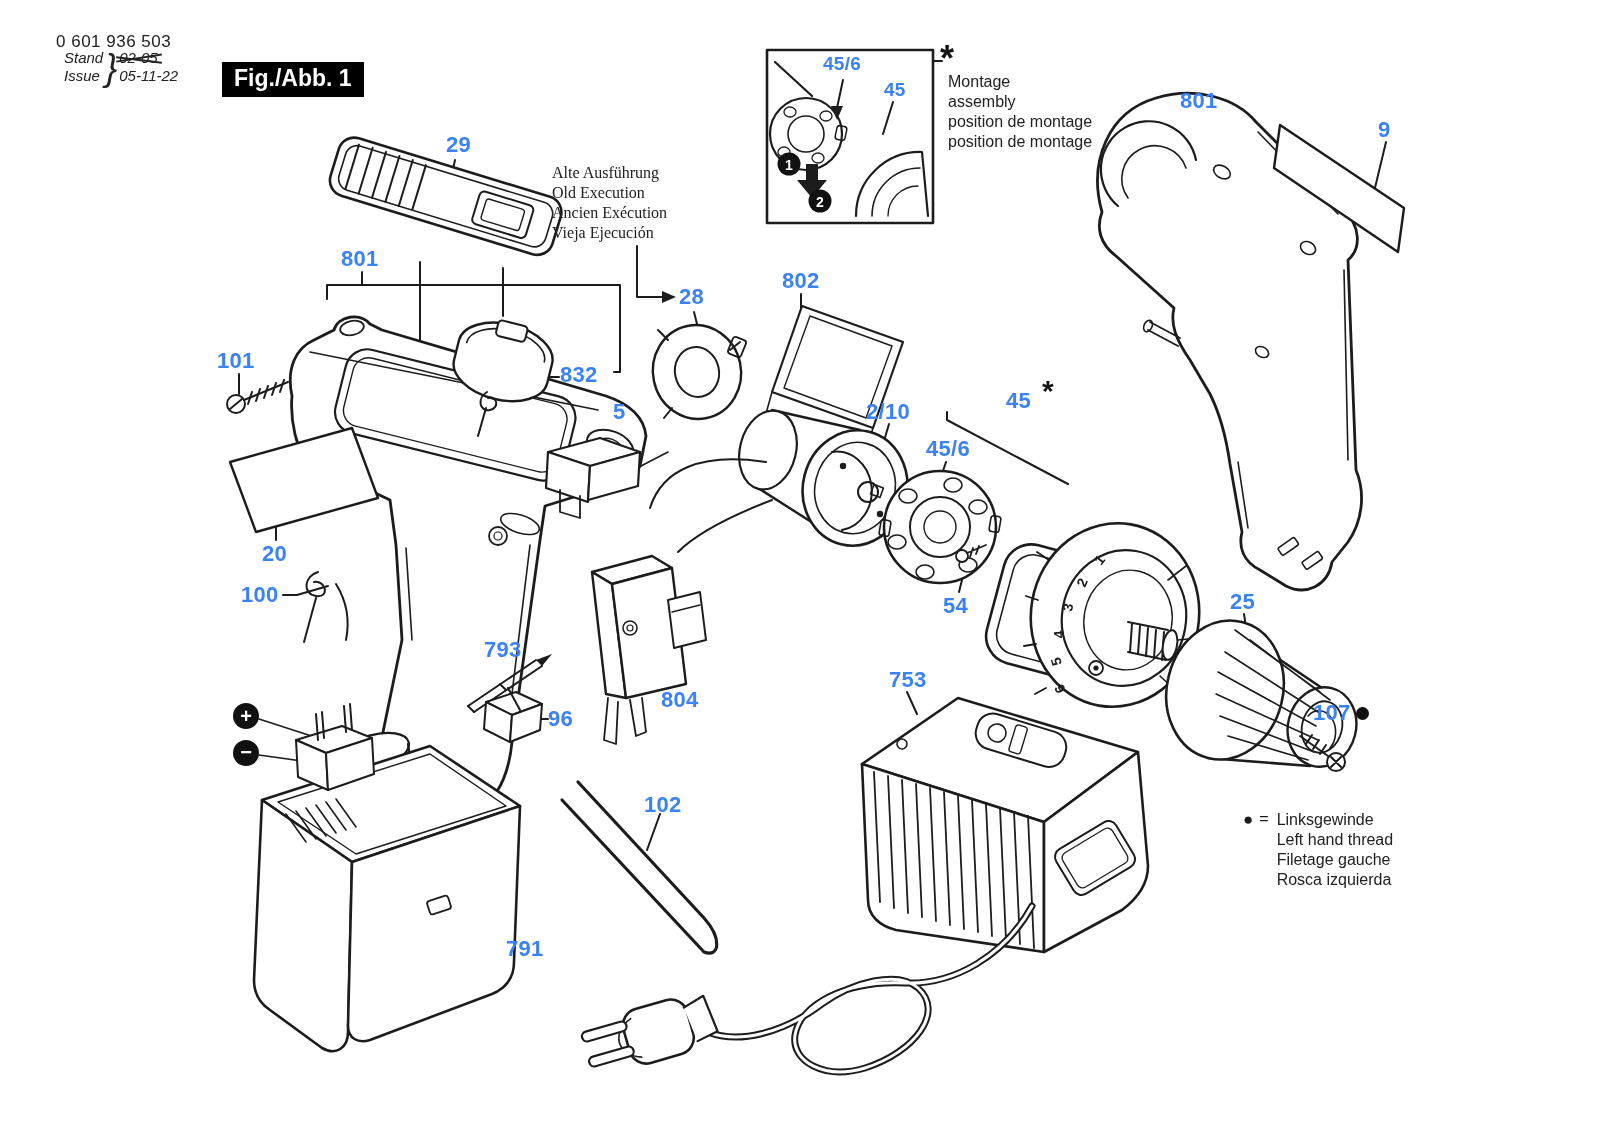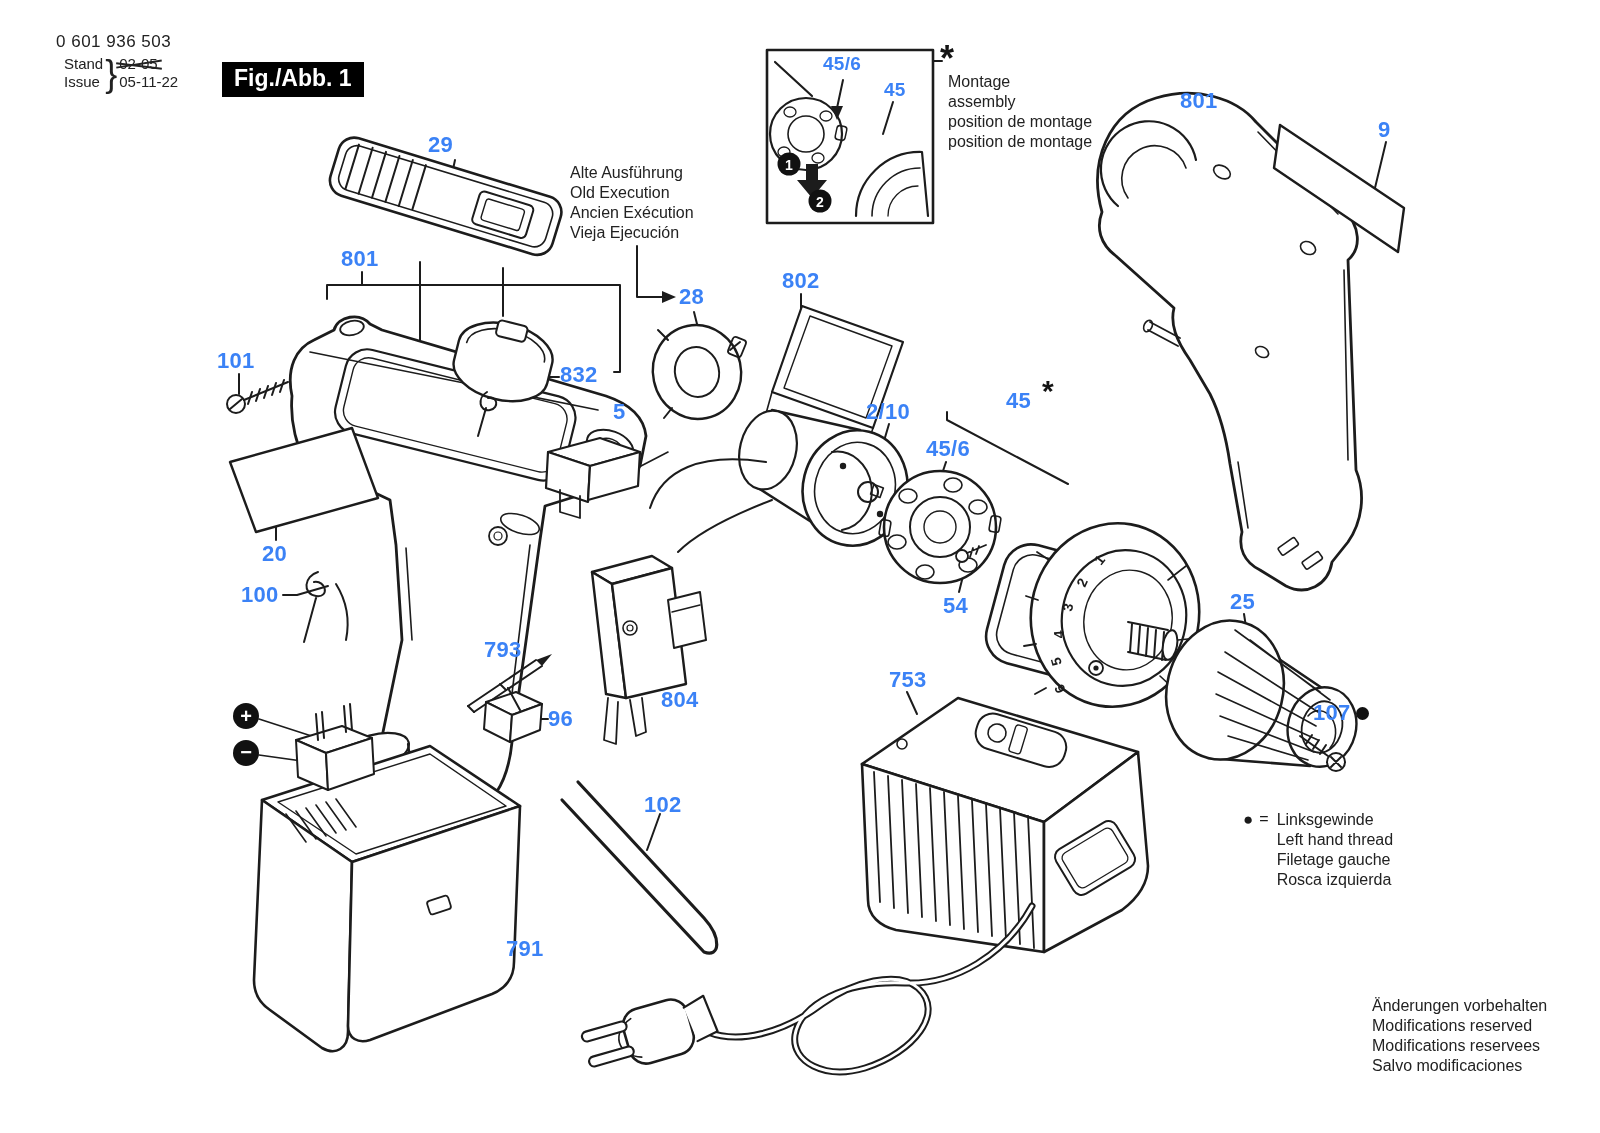--- a/index.html
+++ b/index.html
@@ -6,21 +6,21 @@
   #stage{position:relative;width:1600px;height:1133px;background:#ffffff;overflow:hidden;
          font-family:"Liberation Sans",sans-serif;color:#1a1a1a;}
   #art{position:absolute;left:0;top:0;z-index:1;}
   .pl{position:absolute;z-index:2;font-weight:bold;font-size:22px;letter-spacing:.3px;white-space:nowrap;color:#3b82f6;}
   .pl.small{font-size:19px;}
   .star{position:absolute;z-index:2;font-weight:bold;font-size:30px;color:#141414;}
   .note{position:absolute;z-index:2;font-size:16px;line-height:20px;white-space:nowrap;color:#222;}
   .hdr-num{position:absolute;left:56px;top:32px;font-size:17px;letter-spacing:.5px;color:#222;z-index:2;}
   .fig-box{position:absolute;left:222px;top:62px;background:#000;color:#fff;font-weight:bold;
            font-size:23px;padding:3px 12px 5px 12px;z-index:2;}
-  .stand-issue{position:absolute;left:64px;top:52px;display:flex;align-items:center;z-index:2;}
+  .stand-issue{position:absolute;left:64px;top:46px;display:flex;align-items:center;z-index:2;font-style:italic;}
   .si-col{font-size:15px;line-height:18px;color:#222;}
   .si-brace{font-size:36px;font-weight:400;color:#222;margin:0 2px 0 2px;transform:scaleY(1.05);}
   .si-dates{font-size:15px;line-height:18px;color:#222;}
   .struck{position:relative;display:inline-block;}
   .struck::before{content:"";position:absolute;left:-3px;right:-5px;top:45%;height:2px;background:#222;transform:rotate(-9deg);}
   .struck::after{content:"";position:absolute;left:-3px;right:-5px;top:55%;height:2px;background:#222;transform:rotate(7deg);}
   .legend{position:absolute;left:1243px;top:810px;display:flex;z-index:2;}
   .legend .dot{font-size:17px;margin-right:6px;}
   .legend .eq{font-size:16px;margin-right:8px;}
   .dot-after{display:inline-block;width:13px;height:13px;border-radius:50%;background:#111;margin-left:5px;}
@@ -364,36 +364,36 @@
   </div>
   <div class="si-brace">}</div>
   <div class="si-dates">
     <div><span class="struck">02-05</span></div>
     <div>05-11-22</div>
   </div>
 </div>
 
 <div class="fig-box">Fig./Abb. 1</div>
 
-<div class="note" style="left:570px;top:163px;">
+<div class="note" style="left:552px;top:163px;font-family:Liberation Serif, serif;">
   <div>Alte Ausführung</div>
   <div>Old Execution</div>
   <div>Ancien Exécution</div>
   <div>Vieja Ejecución</div>
 </div>
 
 <div class="star" style="left:940px;top:38px;font-size:36px;">*</div>
 <div class="note" style="left:948px;top:72px;">
   <div>Montage</div>
   <div>assembly</div>
   <div>position de montage</div>
   <div>position de montage</div>
 </div>
 
-<div class="pl" style="left:428px;top:132px;">29</div>
+<div class="pl" style="left:446px;top:132px;">29</div>
 <div class="pl" style="left:341px;top:246px;">801</div>
 <div class="pl" style="left:217px;top:348px;text-align:center;">101</div>
 <div class="pl" style="left:262px;top:541px;">20</div>
 <div class="pl" style="left:241px;top:582px;">100</div>
 <div class="pl" style="left:560px;top:362px;">832</div>
 <div class="pl" style="left:613px;top:399px;">5</div>
 <div class="pl" style="left:679px;top:284px;">28</div>
 <div class="pl" style="left:782px;top:268px;">802</div>
 <div class="pl" style="left:866px;top:399px;">2/10</div>
 <div class="pl" style="left:926px;top:436px;">45/6</div>
@@ -417,20 +417,14 @@
   <span class="dot">●</span>
   <span class="eq">=</span>
   <span class="note" style="position:static;">
     <div>Linksgewinde</div>
     <div>Left hand thread</div>
     <div>Filetage gauche</div>
     <div>Rosca izquierda</div>
   </span>
 </div>
 
-<div class="footer-note note">
-  <div>Änderungen vorbehalten</div>
-  <div>Modifications reserved</div>
-  <div>Modifications reservees</div>
-  <div>Salvo modificaciones</div>
+
 </div>
 
-</div>
-
 </body></html>

